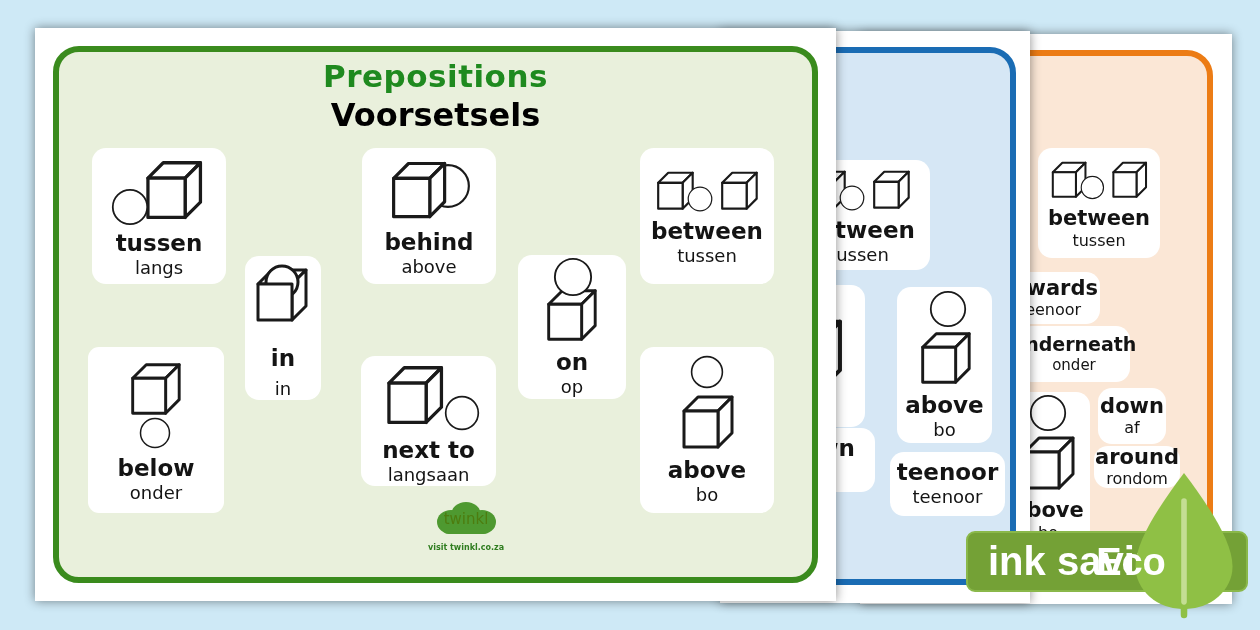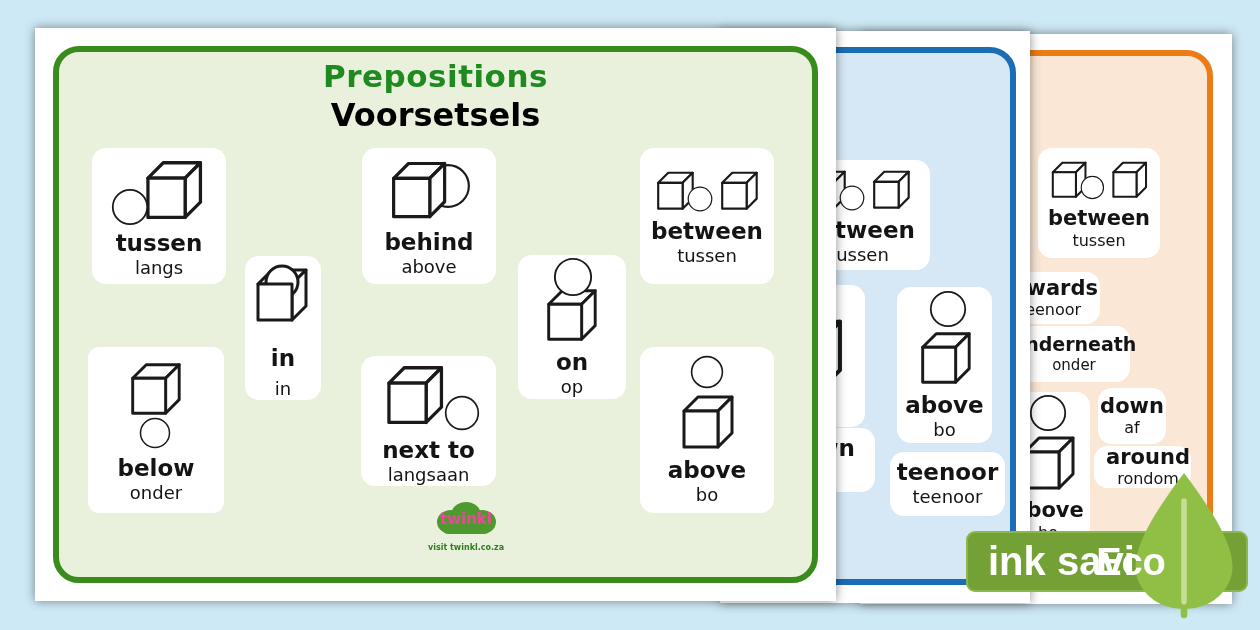--- a/index.html
+++ b/index.html
@@ -30,21 +30,21 @@
   .card.sm .en{font-size:21px;}
   .card.sm .af{font-size:16px;}
   .card.xs .en{font-size:19px;}
   .card.xs .af{font-size:15px;}
   .shape{fill:#fff;stroke:#1a1a1a;stroke-width:3;stroke-linejoin:round;stroke-linecap:round;}
 
   
   #logo{position:absolute;left:364px;top:472px;width:134px;text-align:center;}
   #logo .cloud{position:relative;display:inline-block;width:66px;height:38px;}
   #logo .cloud span{position:absolute;left:0;top:10px;width:66px;text-align:center;
-        color:#ec4899;font-size:15px;font-weight:bold;}
+        color:#4d7c0f;font-size:15px;font-weight:normal;}
   #logo .caption{margin-top:1px;font-size:8px;font-weight:bold;color:#2f7d1f;}
 
   
   #eco-badge{position:absolute;left:966px;top:531px;width:282px;height:61px;z-index:4;
         background:#74a136;border:2px solid #8ab84a;border-radius:9px;box-sizing:border-box;
         display:flex;align-items:center;}
   #eco-badge .label{color:#fff;font-size:40px;font-weight:bold;padding-left:20px;
         font-family:"Liberation Sans",sans-serif;}
   #eco-leaf{position:absolute;left:1128px;top:468px;width:112px;height:152px;z-index:5;}
   #eco-text{position:absolute;left:1092px;top:541px;width:78px;z-index:6;text-align:center;
@@ -89,21 +89,21 @@
     <div class="card xs" style="left:158px;top:292px;width:112px;height:56px;">
       <div class="en">underneath</div>
       <div class="af">onder</div>
     </div>
 
     <div class="card sm" style="left:238px;top:354px;width:68px;height:56px;">
       <div class="en">down</div>
       <div class="af">af</div>
     </div>
 
-    <div class="card sm" style="left:234px;top:412px;width:86px;height:42px;padding-left:11px;">
+    <div class="card sm" style="left:234px;top:412px;width:86px;height:42px;">
       <div class="en">around</div>
       <div class="af">rondom</div>
     </div>
 
     <div class="card sm" style="left:146px;top:358px;width:84px;height:152px;">
       <svg width="70" height="100" viewBox="0 0 70 100">
         <use href="#ball" x="16" y="0" width="38" height="38"></use>
         <use href="#cube" x="2" y="36" width="64" height="64"></use>
       </svg>
       <div class="en">above</div>

